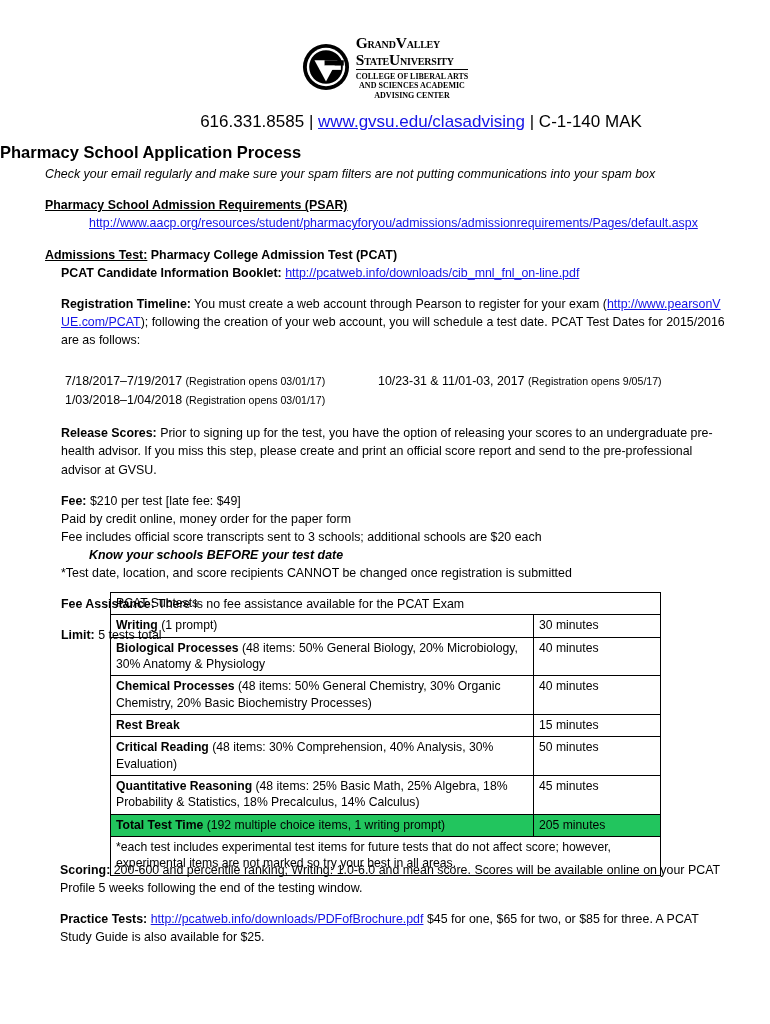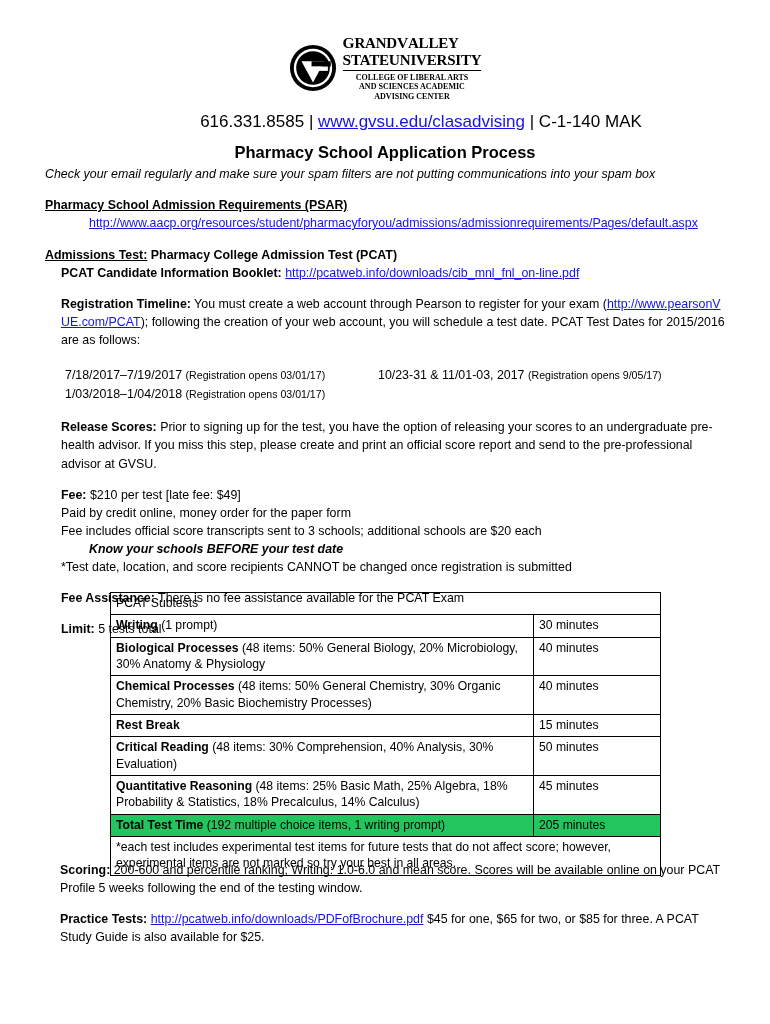--- a/index.html
+++ b/index.html
@@ -49,21 +49,21 @@
   .logo-line1, .logo-line2 {
     font-family: "Liberation Serif", serif;
     font-weight: bold;
     letter-spacing: -0.2px;
     color: #000;
     white-space: nowrap;
   }
   .logo-line1 { font-size: 15.5px; }
   .logo-line2 { font-size: 15.5px; margin-top: 1px; }
   .logo-cap-big { font-size: 15.5px; }
-  .logo-cap-sm { font-size: 15px; }
+  .logo-cap-sm { font-size: 10px; }
   .logo-rule {
     border-bottom: 1.3px solid #000;
     margin-top: 1.5px;
     margin-bottom: 2px;
     width: 100%;
   }
   .logo-sub {
     font-family: "Liberation Serif", serif;
     font-weight: bold;
     font-size: 8px;
@@ -85,21 +85,21 @@
     color: #000;
     padding-left: 36px;
   }
 
   
   .doc-title {
     position: absolute;
     left: 0;
     top: 143px;
     width: 770px;
-    text-align: center;
+    text-align: left;
     font-size: 16.5px;
     font-weight: bold;
     color: #000;
   }
 
   
   .body-flow {
     position: absolute;
     left: 45px;
     top: 166px;
@@ -127,21 +127,21 @@
     color: #1414e6;
     text-decoration: underline;
     word-break: break-all;
   }
   .lnk-wrap { word-break: break-all; margin-left: 44px; }
   .indent1 { padding-left: 16px; }
 
   
   .dates {
     padding-left: 20px;
-    margin-top: 8px;
+    margin-top: 14px;
   }
   .date-row {
     display: flex;
     line-height: 1.5;
   }
   .date-col {
     flex: 0 0 313px;
     font-size: 12.4px;
   }
   .date-col2 { flex: 0 0 330px; font-size: 12.4px; }

